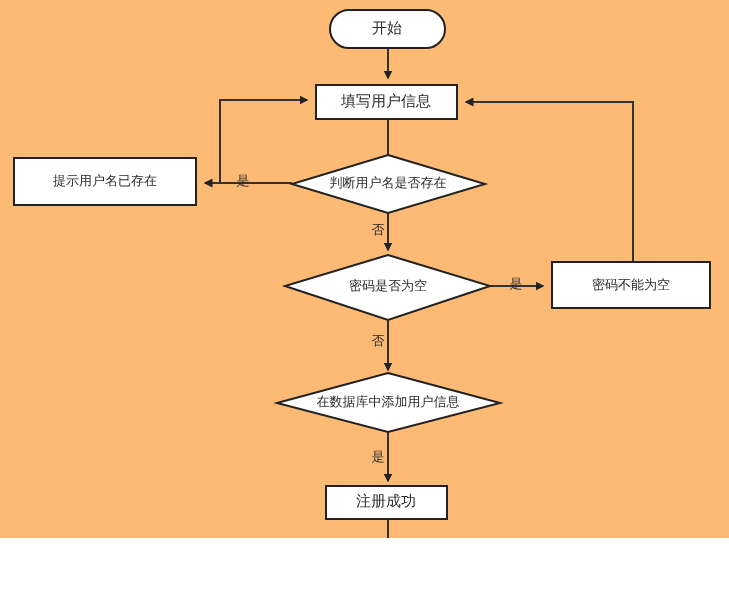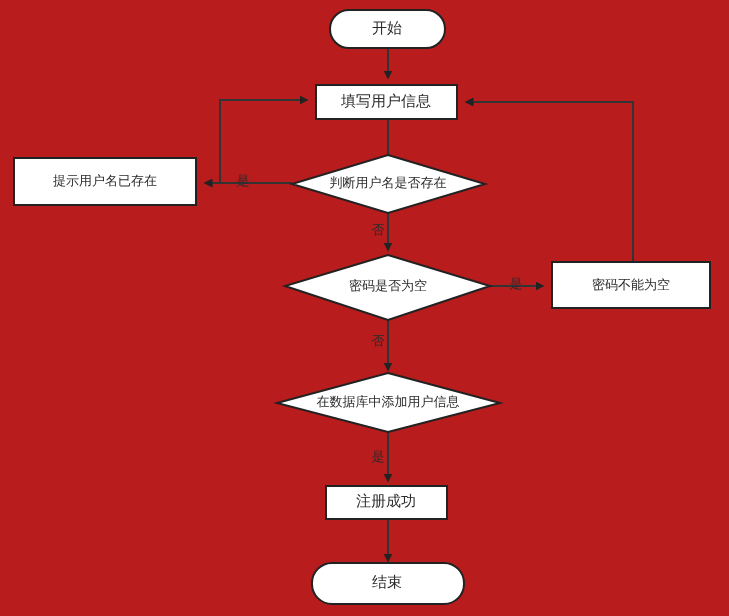--- a/index.html
+++ b/index.html
@@ -3,22 +3,22 @@
 <meta charset="utf-8">
 <style>
   html, body {
     margin: 0;
     padding: 0;
     background: #ffffff;
   }
   #canvas {
     position: relative;
     width: 729px;
-    height: 616px;
-    background: #b91c1c;
+    height: 538px;
+    background: #fdba74;
     overflow: hidden;
     font-family: "Liberation Serif", "DejaVu Serif", serif;
   }
   svg#flow {
     position: absolute;
     left: 0;
     top: 0;
     width: 729px;
     height: 616px;
     display: block;

